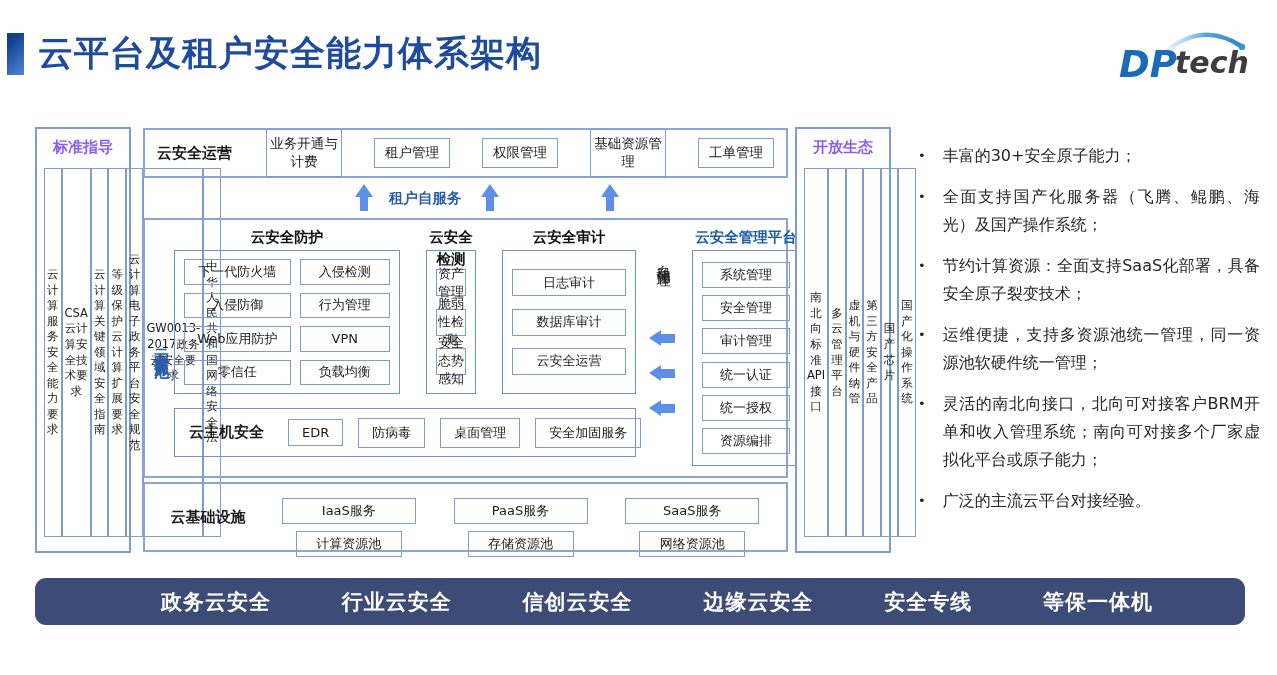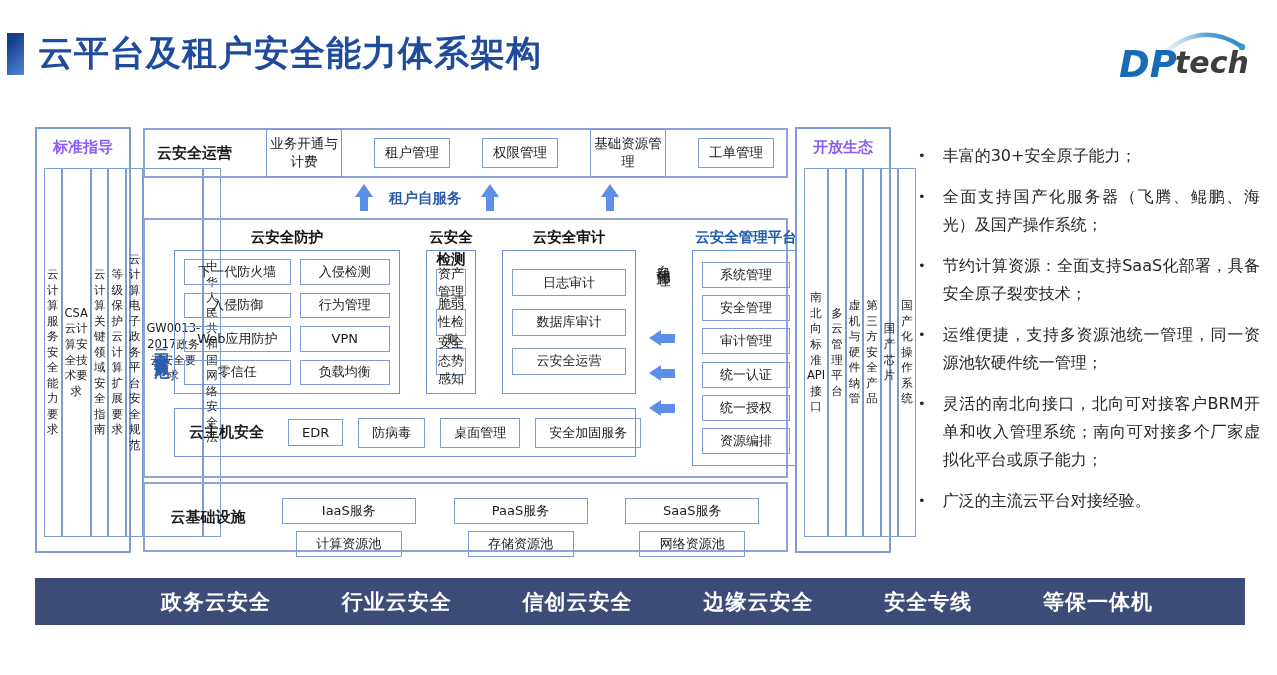--- a/index.html
+++ b/index.html
@@ -78,21 +78,21 @@
   .infra-col{flex:1;display:flex;flex-direction:column;align-items:center;gap:7px;}
   .infra-service{width:132px;border:1.5px solid #7e9cd2;text-align:center;font-size:13px;padding:3px 0;margin-top:20px;}
   .infra-pool{width:104px;border:1.5px solid #7e9cd2;text-align:center;font-size:13px;padding:3px 0;}
   
   .features{position:absolute;left:918px;top:142px;width:342px;}
   .bullet{display:flex;gap:17px;margin-bottom:13px;font-size:16px;line-height:28px;color:#262626;}
   .bullet .dot{flex:0 0 auto;font-size:13px;}
   .bullet .txt{text-align:justify;}
   
   .footer-bar{position:absolute;left:35px;top:578px;width:1210px;height:47px;background:#3d4c77;
-    box-sizing:border-box;display:flex;align-items:center;justify-content:space-between;padding:0 92px 0 126px;}
+    box-sizing:border-box;display:flex;align-items:center;justify-content:space-between;padding:0 92px 0 126px;border-radius:11px;}
   .footer-item{color:#ffffff;font-weight:bold;font-size:21px;letter-spacing:1px;white-space:nowrap;}
 </style>
 </head>
 <body>
 
 <div class="accent-bar"></div>
 <div class="page-title">云平台及租户安全能力体系架构</div>
 <div class="logo">
   <svg class="logo-swoosh" width="90" height="34" viewBox="0 0 90 34">
     <defs>

